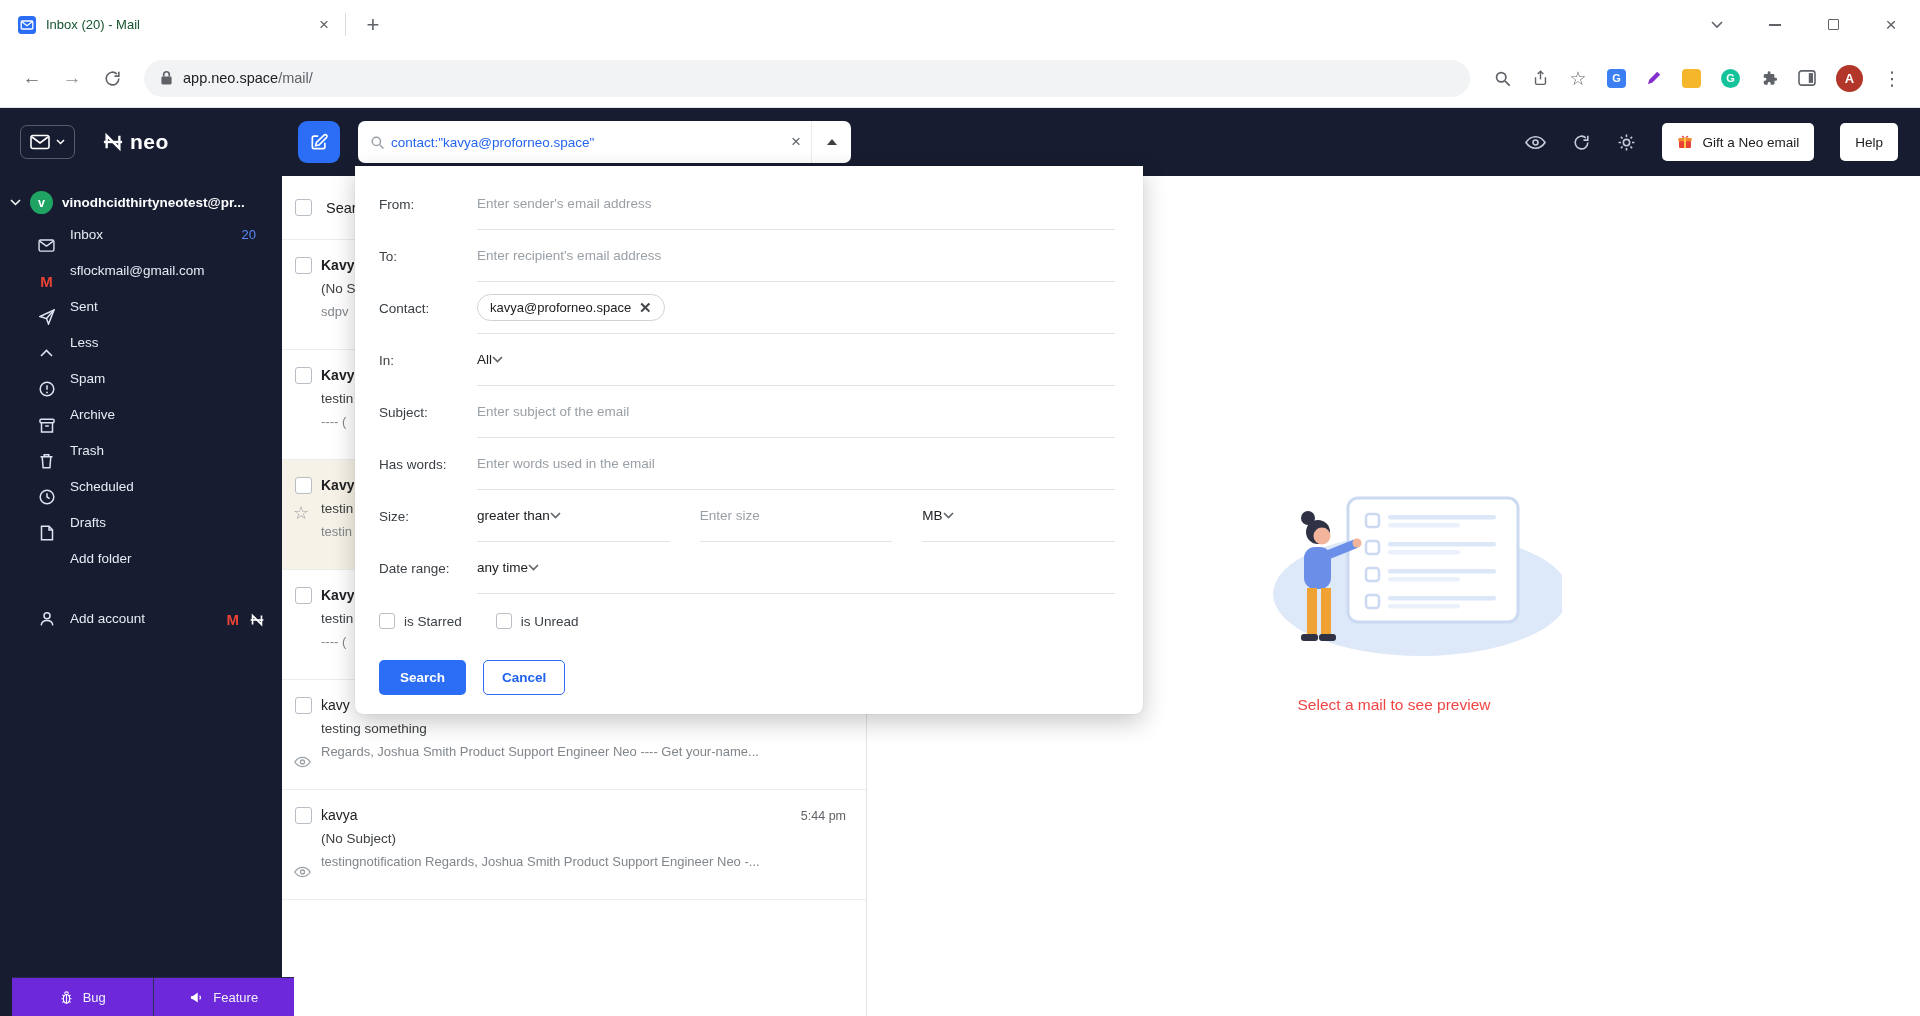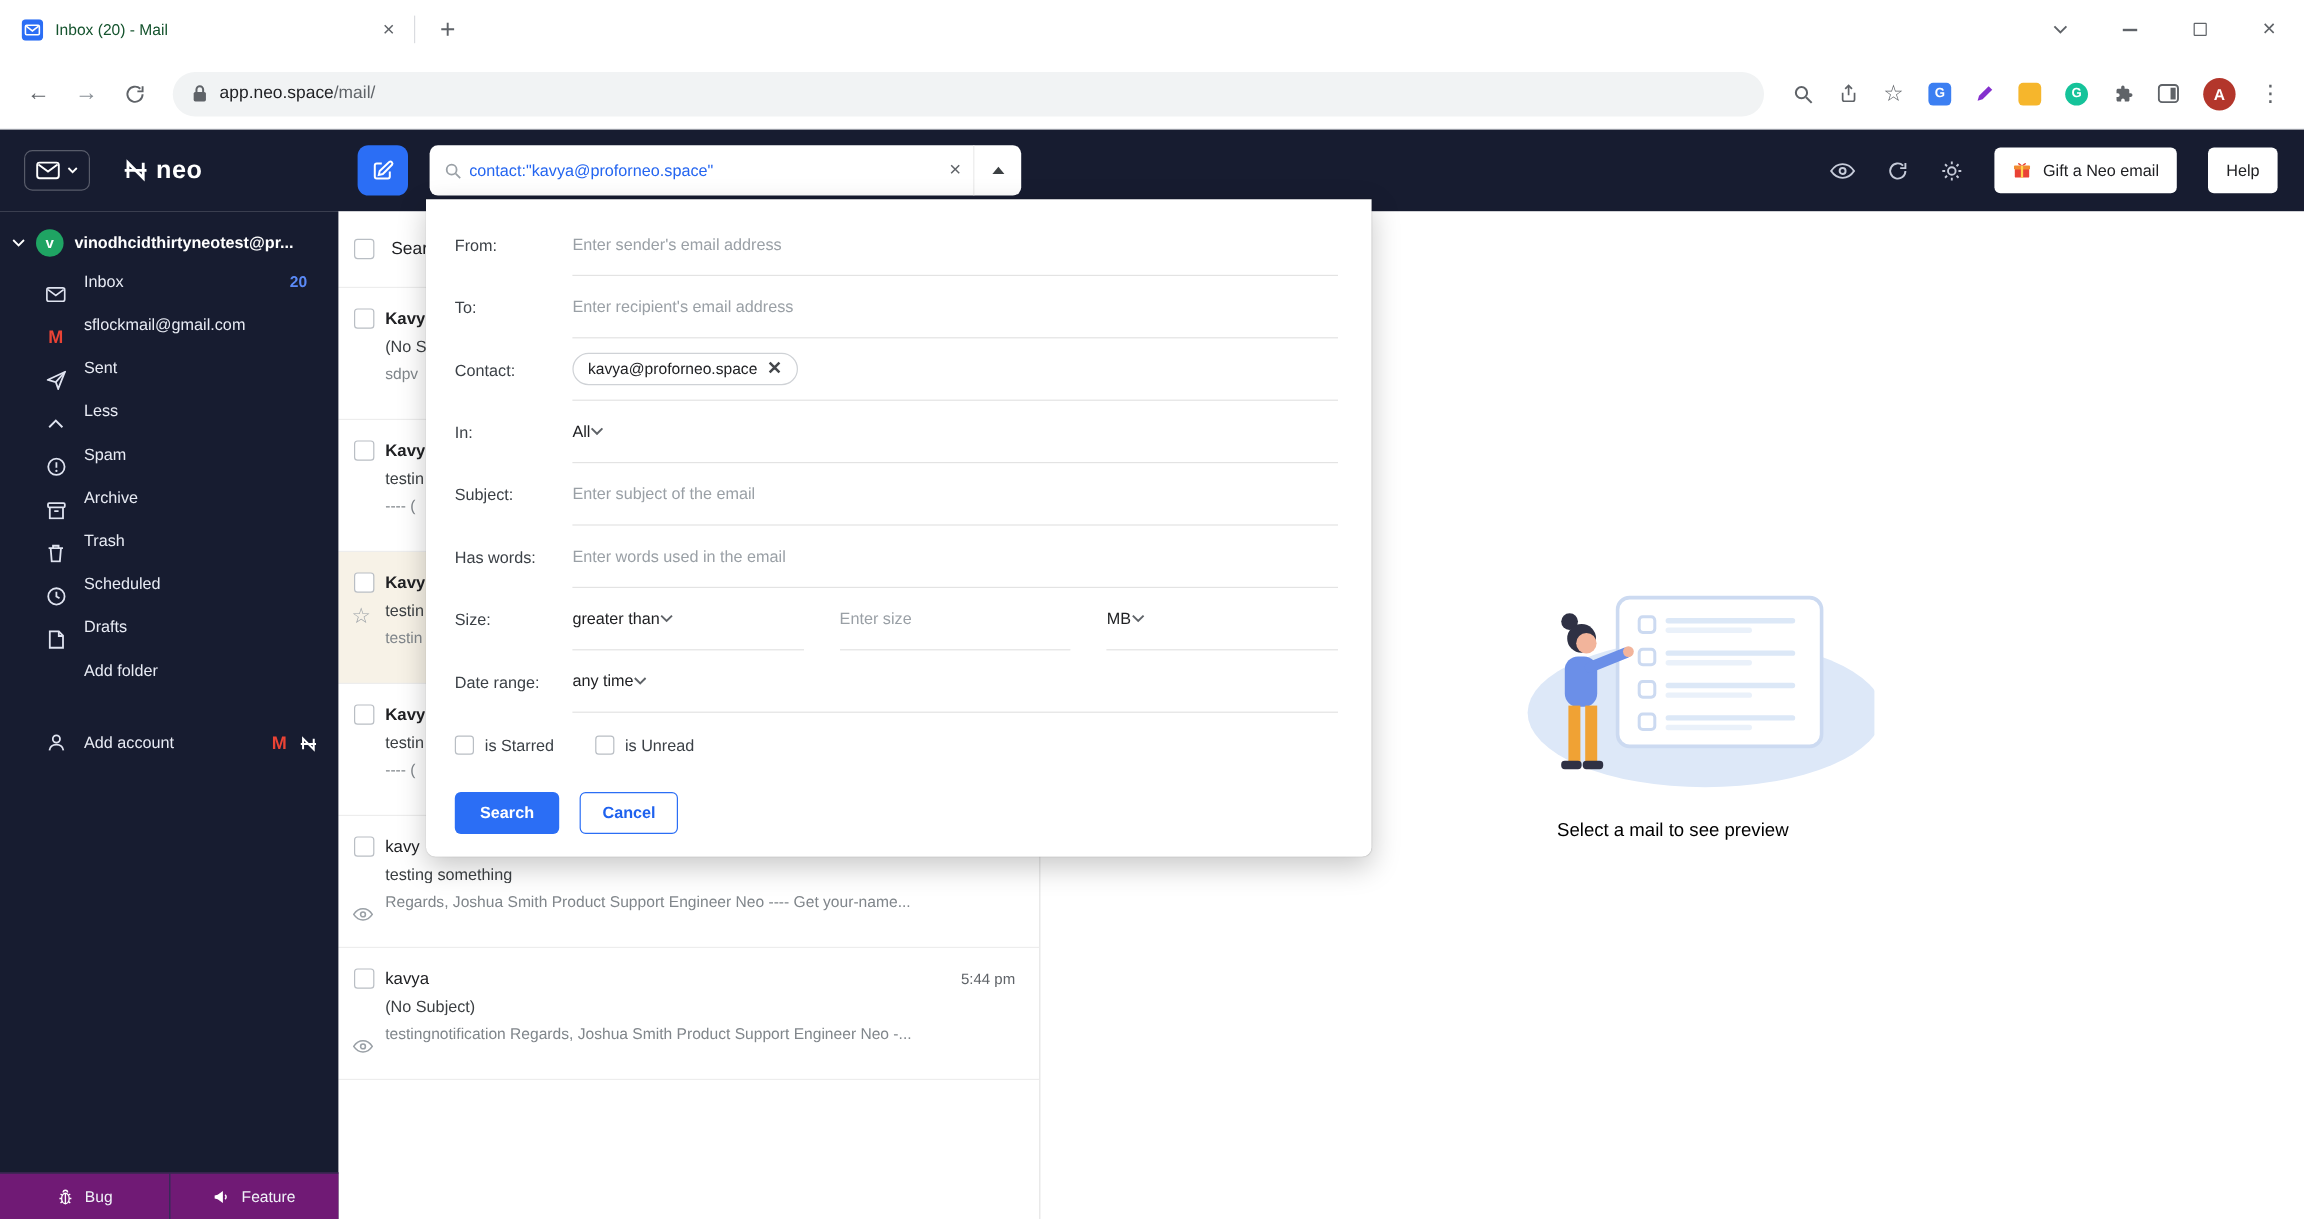--- a/index.html
+++ b/index.html
@@ -50,26 +50,26 @@
 .gift-btn,.help-btn{height:38px;border:none;border-radius:5px;background:#fff;font-family:inherit;font-size:13.5px;color:#202124;display:flex;align-items:center;gap:9px;padding:0 15px}
 
 
 .sidebar{position:absolute;left:0;top:176px;width:282px;bottom:0;background:#171c30;color:#e8ebf4;z-index:5}
 .account-row{display:flex;align-items:center;gap:9px;padding:15px 10px 13px 10px;cursor:pointer}
 .acct-avatar{width:23px;height:23px;border-radius:50%;background:#1fa463;color:#fff;font-size:12.5px;font-weight:bold;display:inline-flex;align-items:center;justify-content:center;flex:none}
 .acct-email{font-size:13.5px;font-weight:bold;white-space:nowrap;overflow:hidden;color:#fff}
 .nav-item{height:36px;display:flex;gap:15px;padding-left:38px;font-size:13.5px;cursor:pointer}
 .nav-ic{width:17px;color:#dfe3f0}
 .nav-label{color:#e8ebf4;white-space:nowrap}
-.nav-badge{margin-left:auto;padding-right:26px;color:#5b8af7;font-weight:bold;font-size:13px}
+.nav-badge{margin-left:auto;padding-right:26px;color:#5b8af7;font-weight:normal;font-size:13px}
 .no-icon{padding-left:70px}
 .add-account{margin-top:24px;display:flex;align-items:flex-start;gap:15px;padding-left:38px;height:36px;font-size:13.5px;cursor:pointer}
 .acct-icons{margin-left:auto;display:flex;align-items:center;gap:11px;padding-right:18px}
 .gmail-m{color:#ea4335;font-weight:bold;font-size:15px}
-.side-footer{position:absolute;bottom:0;left:0;width:100%;height:39px;background:#701a75;display:flex;border-top:1px solid #262c47}
+.side-footer{position:absolute;bottom:0;left:12px;width:100%;height:39px;background:#6d28d9;display:flex;border-top:1px solid #262c47}
 .footer-cell{flex:1;display:flex;align-items:center;justify-content:center;gap:9px;font-size:13px;color:#f0f2f8;cursor:pointer}
 .footer-cell + .footer-cell{border-left:1px solid #2a3052}
 
 
 .mail-list{position:absolute;left:282px;top:176px;width:585px;bottom:0;background:#fff;border-right:1px solid #e4e4e4}
 .list-header{height:64px;display:flex;align-items:center;gap:14px;padding-left:13px;border-bottom:1px solid #ededed}
 .list-title{font-size:14.5px;color:#202124}
 .cb{width:17px;height:17px;-webkit-appearance:none;appearance:none;border:1.5px solid #b9bec4;border-radius:3px;background:#fff;flex:none;cursor:pointer}
 .mail-row{position:relative;height:110px;border-bottom:1px solid #ededed;padding:17px 20px 0 39px;cursor:pointer}
 .mail-row.selected{background:#f7f2e7}
@@ -79,21 +79,21 @@
 .row-line1{display:flex;align-items:baseline}
 .sender{font-size:14px;font-weight:bold;color:#202124;white-space:nowrap;overflow:hidden}
 .sender.read{font-weight:normal}
 .time{margin-left:auto;font-size:12.5px;color:#5f6368;flex:none;padding-left:10px}
 .subject{font-size:13.5px;color:#3c4043;margin-top:8px;white-space:nowrap;overflow:hidden}
 .snippet{font-size:13px;color:#80868b;margin-top:8px;white-space:nowrap;overflow:hidden}
 
 
 .preview{position:absolute;left:868px;top:176px;right:0;bottom:0;background:#fff;display:flex;flex-direction:column;align-items:center}
 .empty-illustration{margin-top:316px}
-.empty-text{margin-top:12px;font-size:15.5px;color:#000000}
+.empty-text{margin-top:24px;font-size:15.5px;color:#ef4444}
 
 
 .adv-panel{position:absolute;left:355px;top:166px;width:788px;height:548px;background:#fff;z-index:50;border-radius:0 0 8px 8px;box-shadow:0 8px 24px rgba(0,0,0,.22),0 0 1px rgba(0,0,0,.2);padding:12px 28px 0 24px}
 .f-row{height:52px;display:flex;align-items:center}
 .f-label{width:98px;flex:none;font-size:13.5px;color:#3b4046}
 .f-field{flex:1;display:flex;align-items:center;border-bottom:1px solid #e3e3e3;height:100%;position:relative}
 .f-field input{width:100%;border:none;outline:none;font-size:13.5px;font-family:inherit;color:#202124;background:transparent}
 .f-field input::placeholder{color:#9aa0a6}
 .select{cursor:pointer}
 .sel-val{font-size:13.5px;color:#202124}

